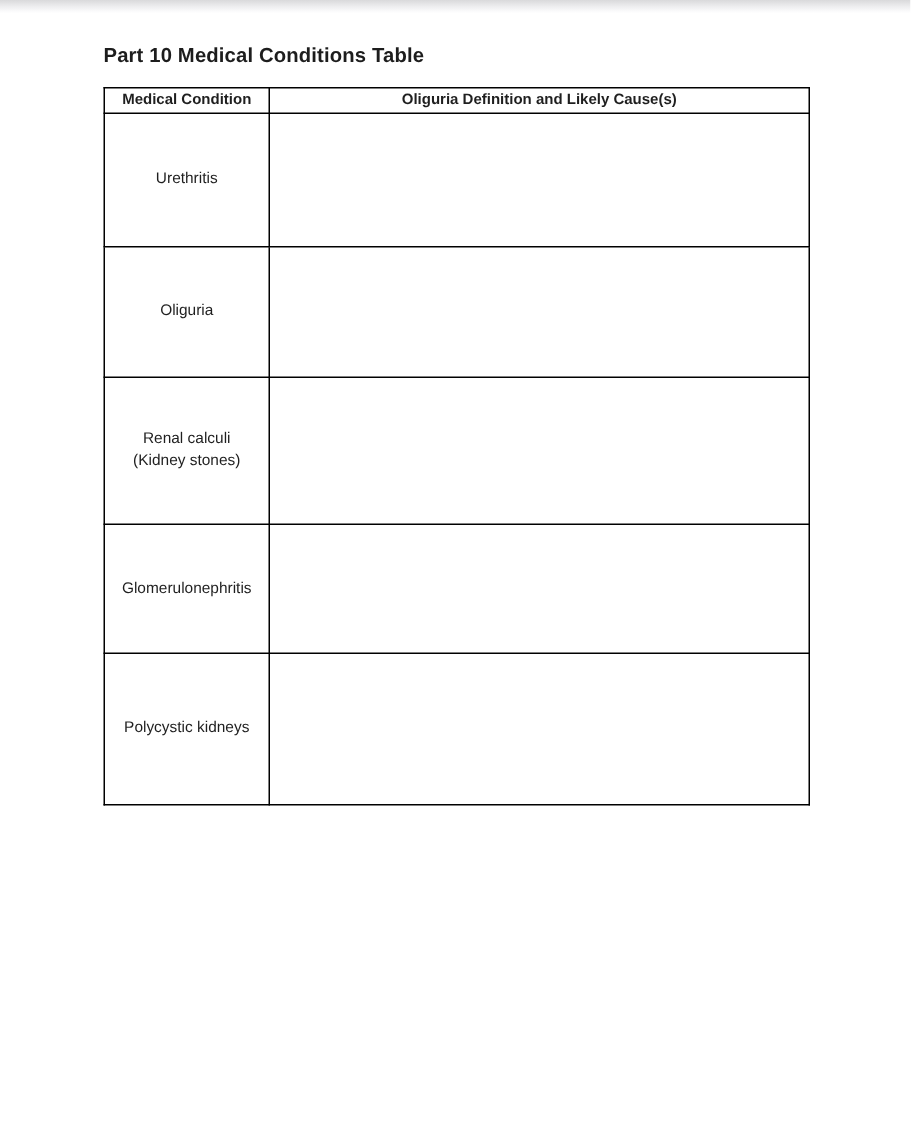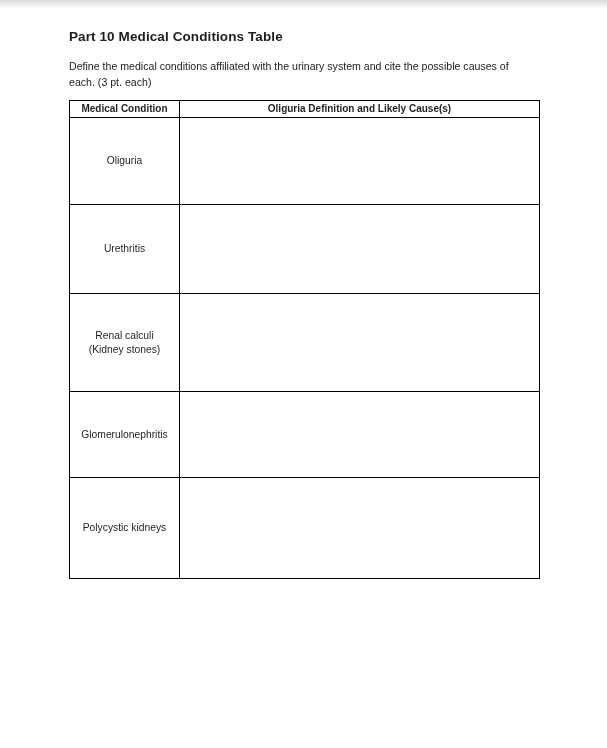--- a/index.html
+++ b/index.html
@@ -86,39 +86,38 @@
 </head>
 <body>
 
 <div class="top-band"></div>
 
 <div class="page">
   <div class="content">
 
     <h1 class="doc-title">Part 10 Medical Conditions Table</h1>
 
-    <p class="doc-instructions">Define the medical conditions affiliated with the urinary system and cite the possible causes of each. (3 pt. each)</p>
 
     <table class="conditions">
       <thead>
         <tr>
           <th class="col-condition">Medical Condition</th>
           <th class="col-definition">Oliguria Definition and Likely Cause(s)</th>
         </tr>
       </thead>
       <tbody>
+        <tr style="height:89px;">
+          <td class="col-condition">
+            <span class="cell-line">Urethritis</span>
+          </td>
+          <td class="col-definition"></td>
+        </tr>
         <tr style="height:87px;">
           <td class="col-condition">
             <span class="cell-line">Oliguria</span>
-          </td>
-          <td class="col-definition"></td>
-        </tr>
-        <tr style="height:89px;">
-          <td class="col-condition">
-            <span class="cell-line">Urethritis</span>
           </td>
           <td class="col-definition"></td>
         </tr>
         <tr style="height:98px;">
           <td class="col-condition">
             <span class="cell-line">Renal calculi</span>
             <span class="cell-line">(Kidney stones)</span>
           </td>
           <td class="col-definition"></td>
         </tr>

